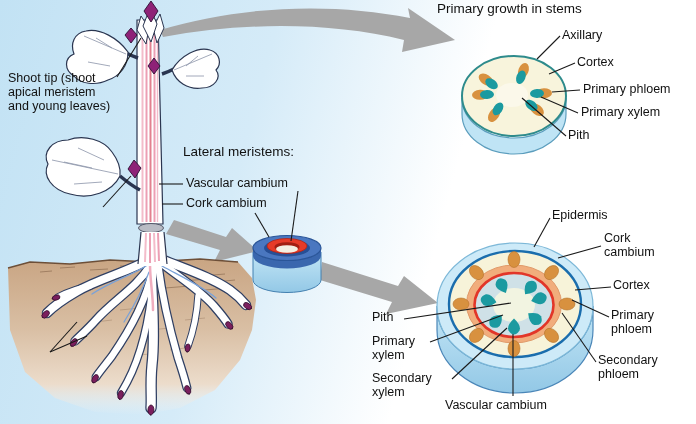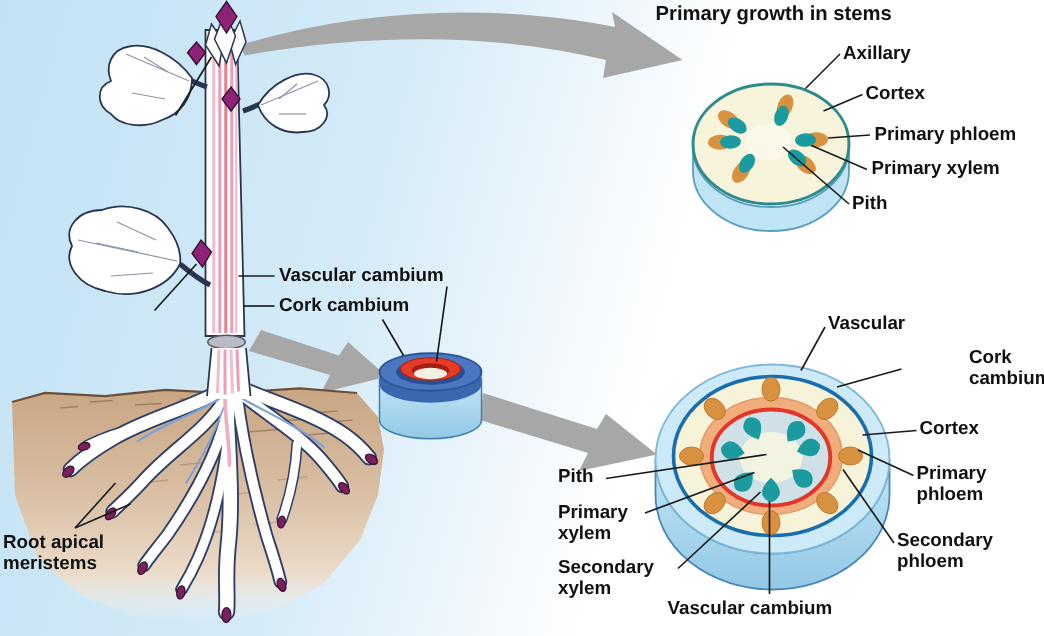--- a/index.html
+++ b/index.html
@@ -1,20 +1,20 @@
 <!DOCTYPE html>
 <html><head>
 <meta charset="utf-8">
 <style>
   html,body{margin:0;padding:0;background:#fff;}
   #canvas{position:relative;width:696px;height:424px;overflow:hidden;
           font-family:"Liberation Sans",sans-serif;
           background:linear-gradient(105deg,#c2e2f4 0%,#d5ebf8 35%,#ffffff 62%,#ffffff 100%);}
   #art{position:absolute;left:0;top:0;}
-  .lbl{position:absolute;font-weight:bold;font-size:12.5px;color:#111;
+  .lbl{position:absolute;font-weight:normal;font-size:12.5px;color:#111;
        line-height:1.1;white-space:pre-line;letter-spacing:0;}
   .ttl{font-size:13.5px;}
 </style>
 </head>
 <body>
 
 <div id="canvas">
 
 <svg id="art" width="696" height="424" viewBox="0 0 696 424">
   <defs>
@@ -312,35 +312,37 @@
     <line x1="611" y1="287" x2="575" y2="290"></line>
     <line x1="609" y1="317" x2="572" y2="300"></line>
     <line x1="596" y1="362" x2="562" y2="313"></line>
     <line x1="513" y1="396" x2="513" y2="334"></line>
     <line x1="404" y1="319" x2="511" y2="303"></line>
     <line x1="430" y1="342" x2="503" y2="315"></line>
     <line x1="452" y1="379" x2="507" y2="328"></line>
   </g>
 </svg>
 
-<div class="lbl" style="left:2px;top:355px;">Root apical
-meristems</div>
-
+<div class="lbl" style="left:8px;top:72px;">Shoot tip (shoot
+apical meristem
+and young leaves)</div>
+
+<div class="lbl ttl" style="left:183px;top:145px;">Lateral meristems:</div>
 <div class="lbl" style="left:186px;top:177px;">Vascular cambium</div>
 <div class="lbl" style="left:186px;top:197px;">Cork cambium</div>
 
 <div class="lbl ttl" style="left:437px;top:2px;">Primary growth in stems</div>
 <div class="lbl" style="left:562px;top:29px;">Axillary</div>
 <div class="lbl" style="left:577px;top:56px;">Cortex</div>
 <div class="lbl" style="left:583px;top:83px;">Primary phloem</div>
 <div class="lbl" style="left:581px;top:106px;">Primary xylem</div>
 <div class="lbl" style="left:568px;top:129px;">Pith</div>
 
-<div class="lbl" style="left:552px;top:209px;">Vascular</div>
-<div class="lbl" style="left:604px;top:232px;margin-left:42px;">Cork
+<div class="lbl" style="left:552px;top:209px;">Epidermis</div>
+<div class="lbl" style="left:604px;top:232px;">Cork
 cambium</div>
 <div class="lbl" style="left:613px;top:279px;">Cortex</div>
 <div class="lbl" style="left:611px;top:309px;">Primary
 phloem</div>
 <div class="lbl" style="left:598px;top:354px;">Secondary
 phloem</div>
 <div class="lbl" style="left:445px;top:399px;">Vascular cambium</div>
 <div class="lbl" style="left:372px;top:311px;">Pith</div>
 <div class="lbl" style="left:372px;top:335px;">Primary
 xylem</div>

